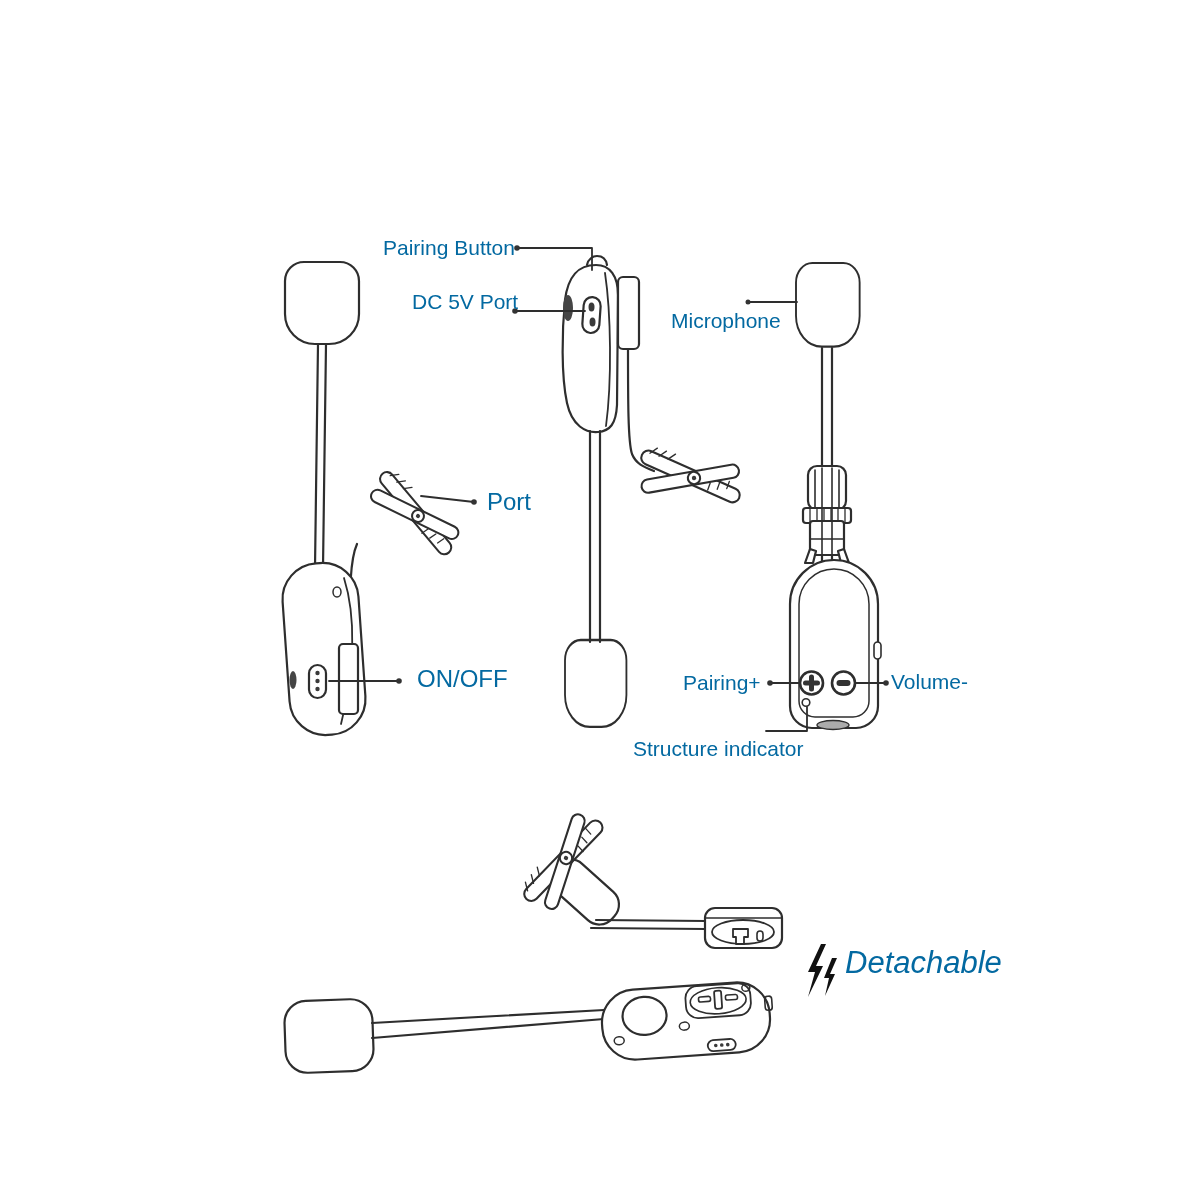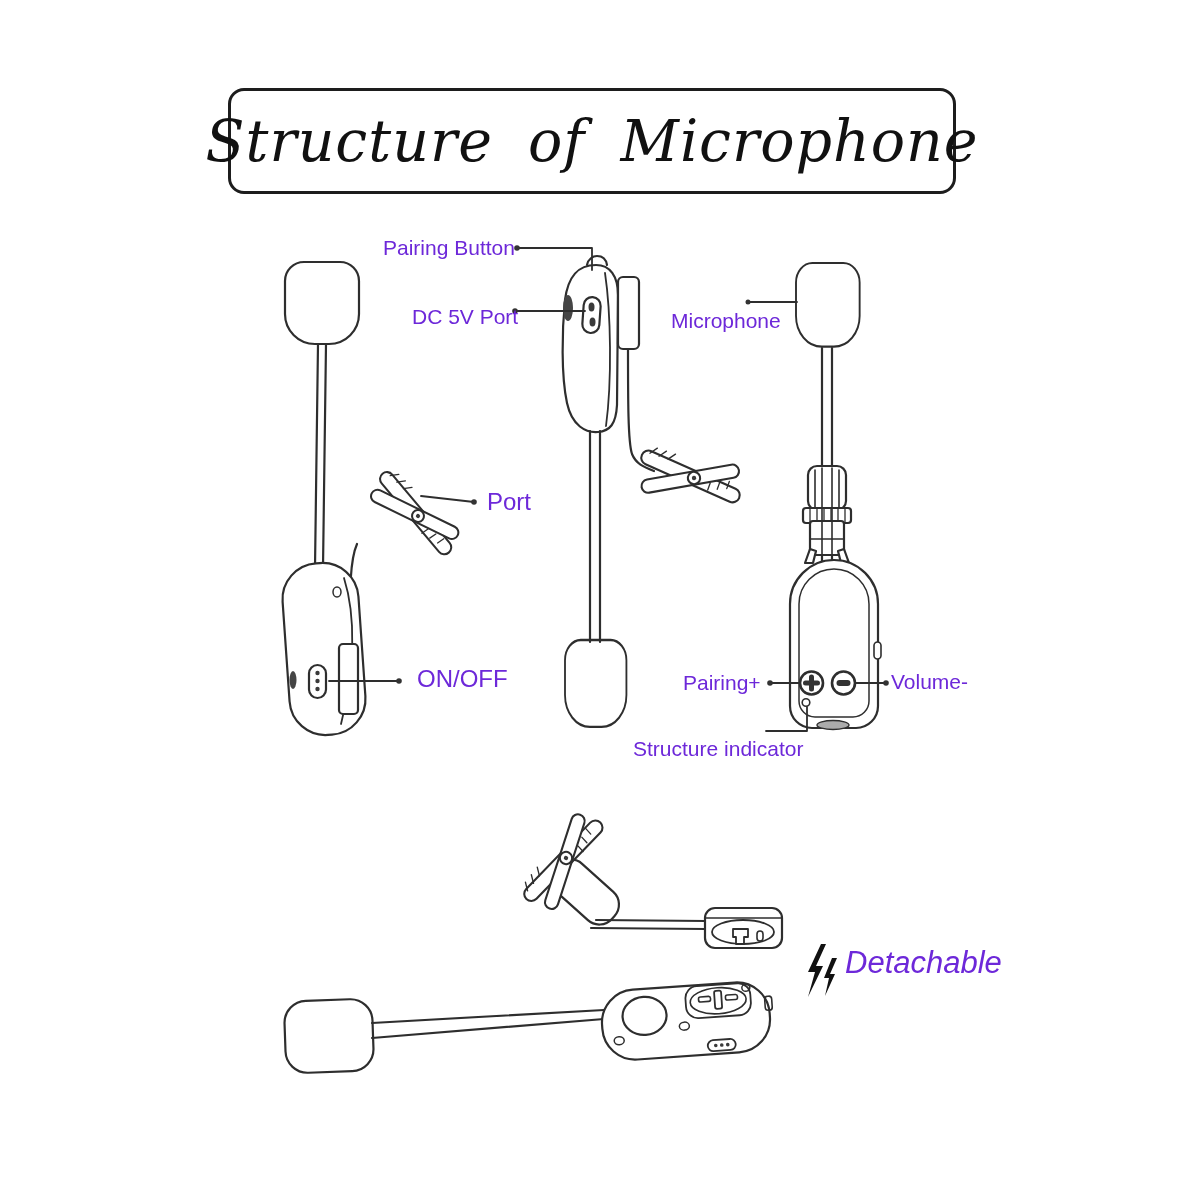--- a/index.html
+++ b/index.html
@@ -9,33 +9,30 @@
   }
   .title-box{
     position:absolute;left:228px;top:88px;width:722px;height:100px;
     border:3px solid #1d1d1d;border-radius:16px;
     display:flex;align-items:center;justify-content:center;background:#fff;
   }
   .title-text{
     font-family:"DejaVu Serif", serif;font-style:italic;font-weight:500;
     font-size:57px;color:#111;letter-spacing:1px;word-spacing:16px;white-space:nowrap;
   }
-  .lbl{position:absolute;font-size:21px;line-height:1.1;color:#6d28d9;white-space:nowrap;}
+  .lbl{position:absolute;font-size:21px;line-height:1.1;color:#0369a1;white-space:nowrap;}
   .lbl.big{font-size:24px;}
   .lbl.xl{font-size:31px;}
   svg.diagram{position:absolute;left:0;top:0;}
 </style>
 </head>
 <body>
 
 <div class="canvas">
 
-  <div class="title-box">
-    <span class="title-text">Structure of Microphone</span>
-  </div>
 
   <svg class="diagram" width="1200" height="1200" viewBox="0 0 1200 1200">
     <g stroke="#2e2e2e" stroke-width="2.2" fill="none" stroke-linecap="round" stroke-linejoin="round">
 
       <defs>
         <path id="michead" d="M19,0 H55 A19,19 0 0 1 74,19 V52 A30,30 0 0 1 44,82 H30 A30,30 0 0 1 0,52 V19 A19,19 0 0 1 19,0 Z"></path>
       </defs>
 
       <g>
         <use href="#michead" transform="translate(285,262)"></use>
@@ -184,21 +181,21 @@
       </g>
 
       <g fill="#111" stroke="none">
         <path d="M821,944 L808,972 h7 l-7,25 15,-31 h-7 l10,-22 z"></path>
         <path d="M832,958 L824,978 h5 l-4,18 10,-22 h-5 l7,-16 z"></path>
       </g>
     </g>
   </svg>
 
   <div class="lbl" style="left:383px;top:236px;">Pairing Button</div>
-  <div class="lbl" style="left:412px;top:305px;">DC 5V Port</div>
+  <div class="lbl" style="left:412px;top:290px;">DC 5V Port</div>
   <div class="lbl" style="left:671px;top:309px;text-align:right;">Microphone</div>
   <div class="lbl big" style="left:487px;top:489px;">Port</div>
   <div class="lbl big" style="left:417px;top:666px;">ON/OFF</div>
   <div class="lbl" style="left:683px;top:671px;">Pairing+</div>
   <div class="lbl" style="left:891px;top:670px;">Volume-</div>
   <div class="lbl" style="left:633px;top:737px;">Structure indicator</div>
   <div class="lbl xl" style="left:845px;top:946px;font-style:italic;">Detachable</div>
 
 </div>
 

